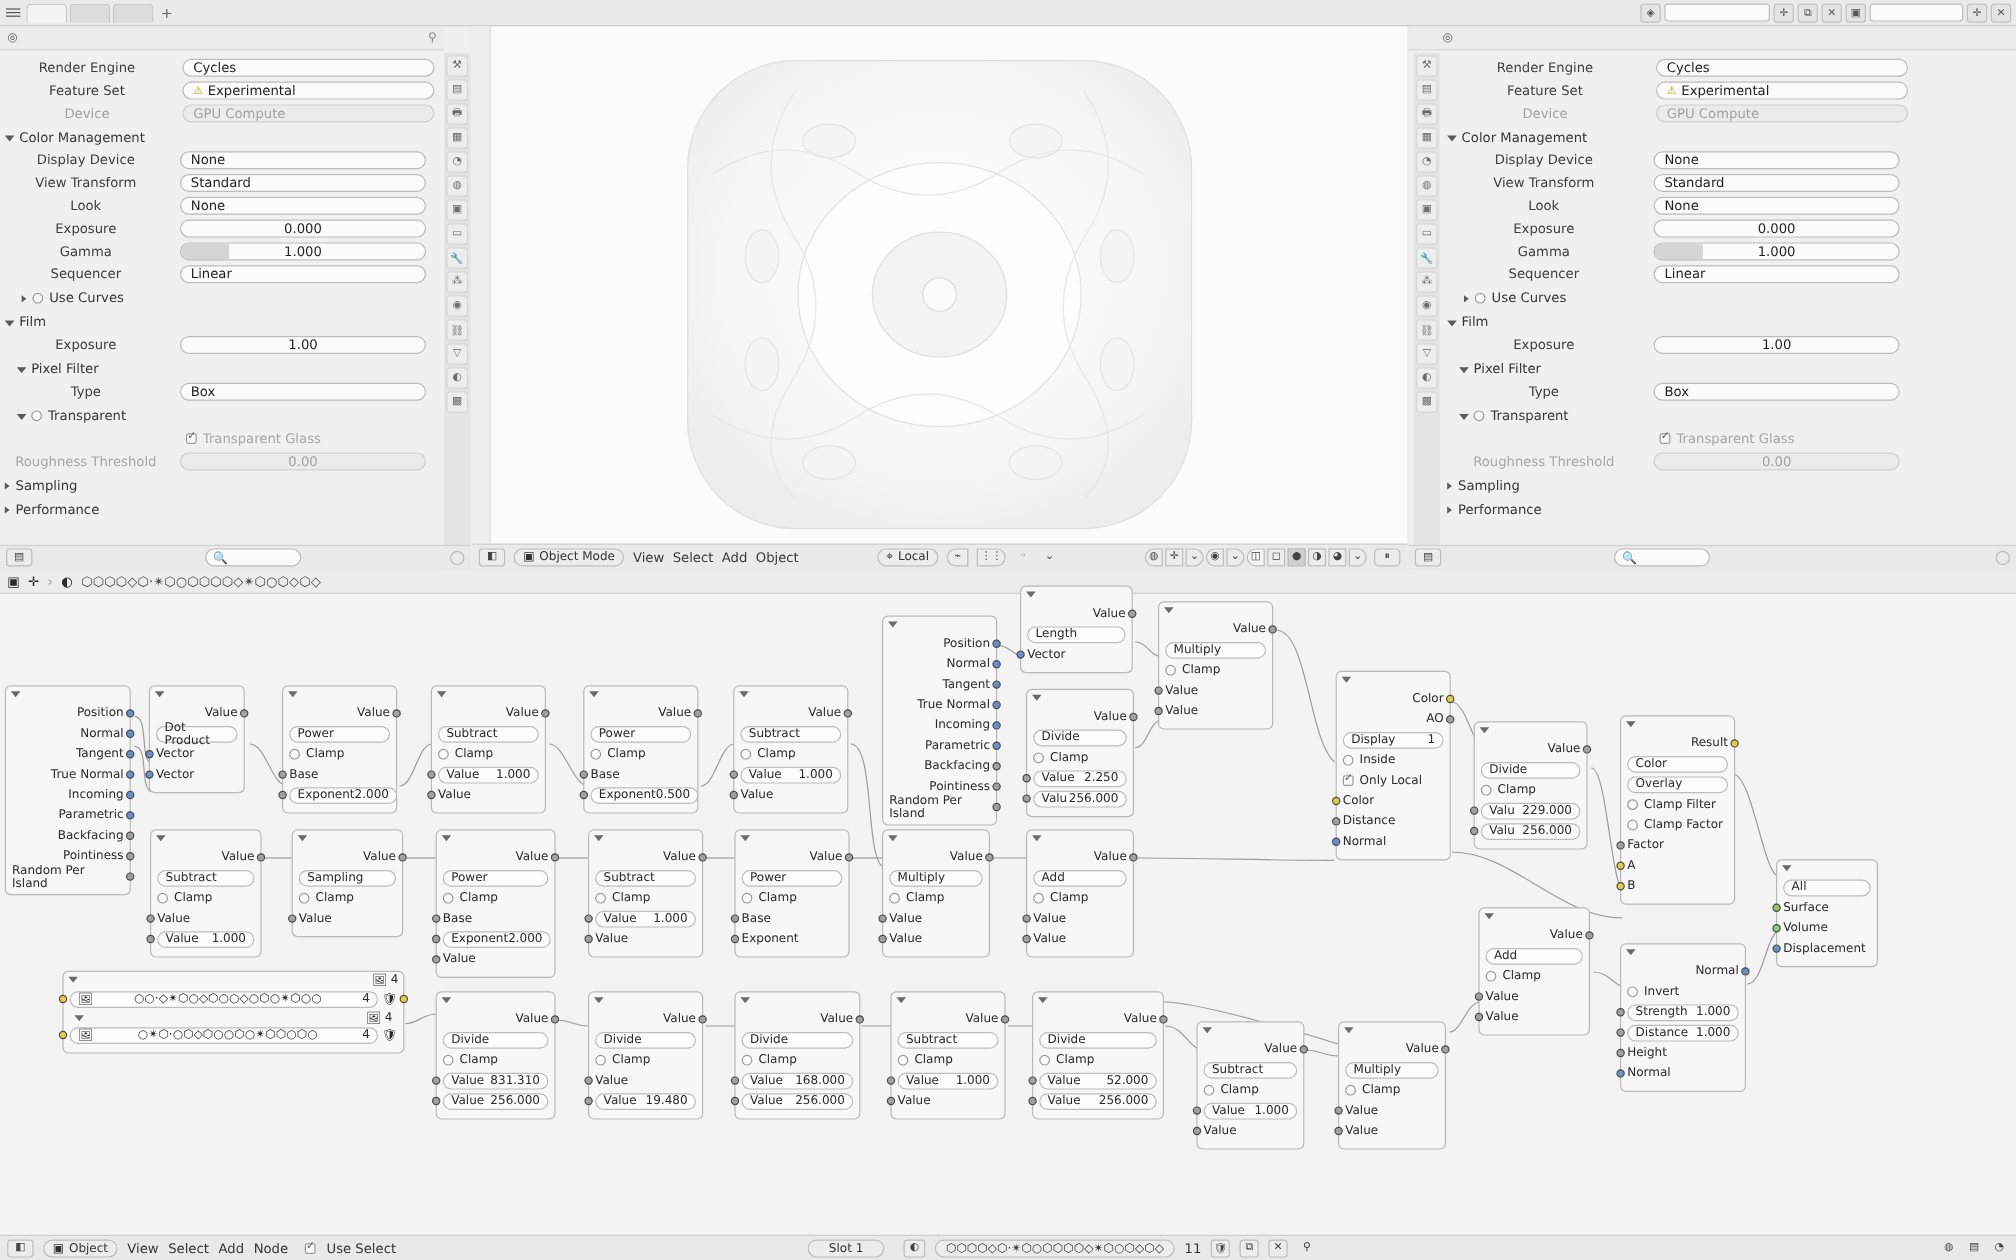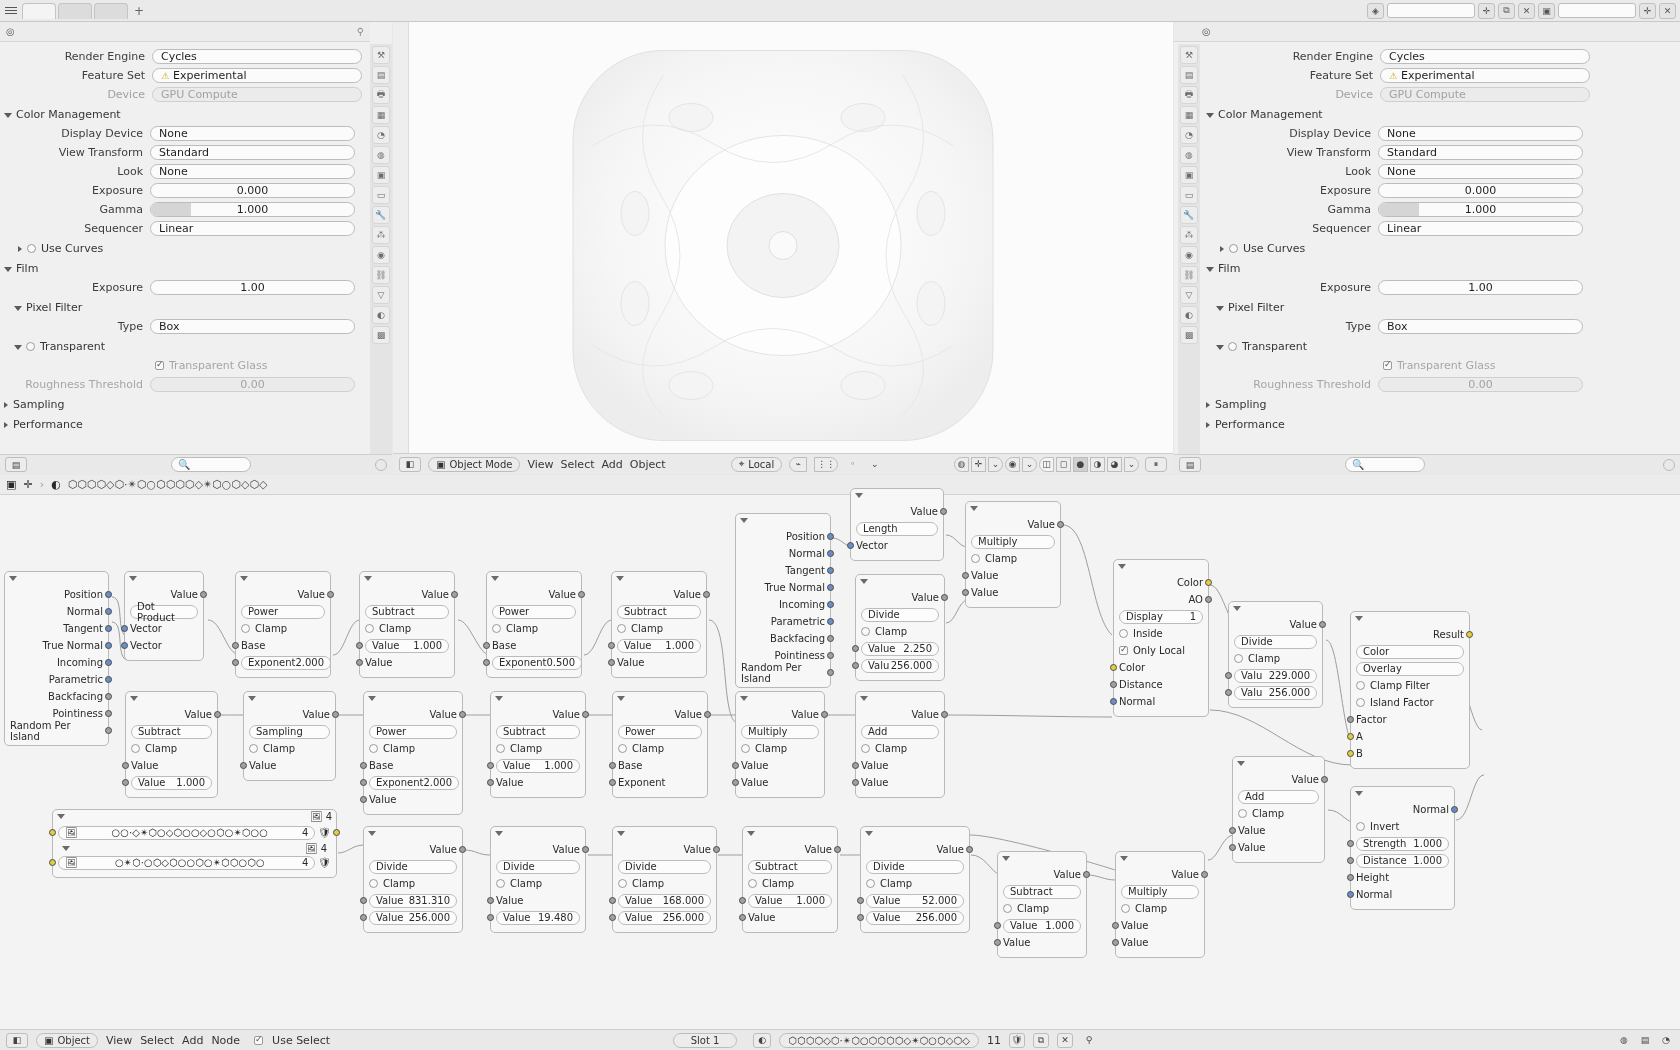--- a/index.html
+++ b/index.html
@@ -30,21 +30,21 @@
   .topright { margin-left: auto; display: flex; align-items: center; gap: 3px; padding-right: 4px; }
   .tfield { height: 15px; border: 1px solid #bdbdbd; background: #fbfbfb; border-radius: 3px; }
   .tbtn { height: 16px; min-width: 17px; border: 1px solid #c0c0c0; background: #e4e4e4;
      border-radius: 3px; display: flex; align-items: center; justify-content: center;
      font-size: 9px; color: #555; }
 
   
   .panel { position: absolute; background: #f0f0f0; }
   .prop-col { padding-top: 4px; }
   .row { display: flex; align-items: center; height: 17px; margin-bottom: 2px; }
-  .lbl { font-size: 11px; color: #3d3d3d; text-align: right; padding-right: 7px; }
+  .lbl { font-size: 11px; color: #3d3d3d; text-align: center; padding-right: 7px; }
   .field {
     height: 15px; border: 1px solid #bcbcbc; background: #fbfbfb; border-radius: 8px;
     display: flex; align-items: center; padding: 0 8px; font-size: 11px; color: #1f1f1f;
     position: relative;
   }
   .field.dis { background: #ebebeb; color: #a2a2a2; border-color: #cfcfcf; }
   .field.num { justify-content: center; }
   .field.slider { padding: 0; justify-content: center; overflow: hidden; }
   .field.slider .fill { position: absolute; left: 0; top: 0; bottom: 0; background: #d5d5d5; }
   .field.slider span { position: relative; }
@@ -906,58 +906,80 @@
         <div class="nrow">
             <span class="sock l s-gray"></span>
             <div class="nfield split">
               <span>Valu</span>
               <span>256.000</span>
             </div>
           </div>
       </div>
     </div>
 
-    <div class="node" style="left:1350px; top:136px; width:120px;">
+    <div class="node" style="left:1350px; top:121px; width:96px;">
       <div class="nhead">
           <span class="ntri"></span>
         </div>
       <div class="nbody">
         <div class="nrow right">
             <span>Result</span>
             <span class="sock r s-yellow"></span>
           </div>
         <div class="nrow">
             <div class="nfield">Color</div>
           </div>
         <div class="nrow">
             <div class="nfield">Overlay</div>
           </div>
         <div class="nrow">
             <span class="radio"></span>
             <span>Clamp Filter</span>
           </div>
         <div class="nrow">
             <span class="radio"></span>
-            <span>Island Factor</span>
+            <span>Clamp Factor</span>
           </div>
         <div class="nrow">
             <span class="sock l s-gray"></span>
             <span>Factor</span>
           </div>
         <div class="nrow">
             <span class="sock l s-yellow"></span>
             <span>A</span>
           </div>
         <div class="nrow">
             <span class="sock l s-yellow"></span>
             <span>B</span>
           </div>
       </div>
     </div>
 
+    <div class="node" style="left:1480px; top:241px; width:85px;">
+      <div class="nhead">
+          <span class="ntri"></span>
+        </div>
+      <div class="nbody">
+        <div class="nrow">
+            <div class="nfield">All</div>
+          </div>
+        <div class="nrow">
+            <span class="sock l s-green"></span>
+            <span>Surface</span>
+          </div>
+        <div class="nrow">
+            <span class="sock l s-green"></span>
+            <span>Volume</span>
+          </div>
+        <div class="nrow">
+            <span class="sock l s-blue"></span>
+            <span>Displacement</span>
+          </div>
+      </div>
+    </div>
 
     <div class="node" style="left:125px; top:216px; width:93px;">
       <div class="nhead">
           <span class="ntri"></span>
         </div>
       <div class="nbody">
         <div class="nrow right">
             <span>Value</span>
             <span class="sock r s-gray"></span>
           </div>

